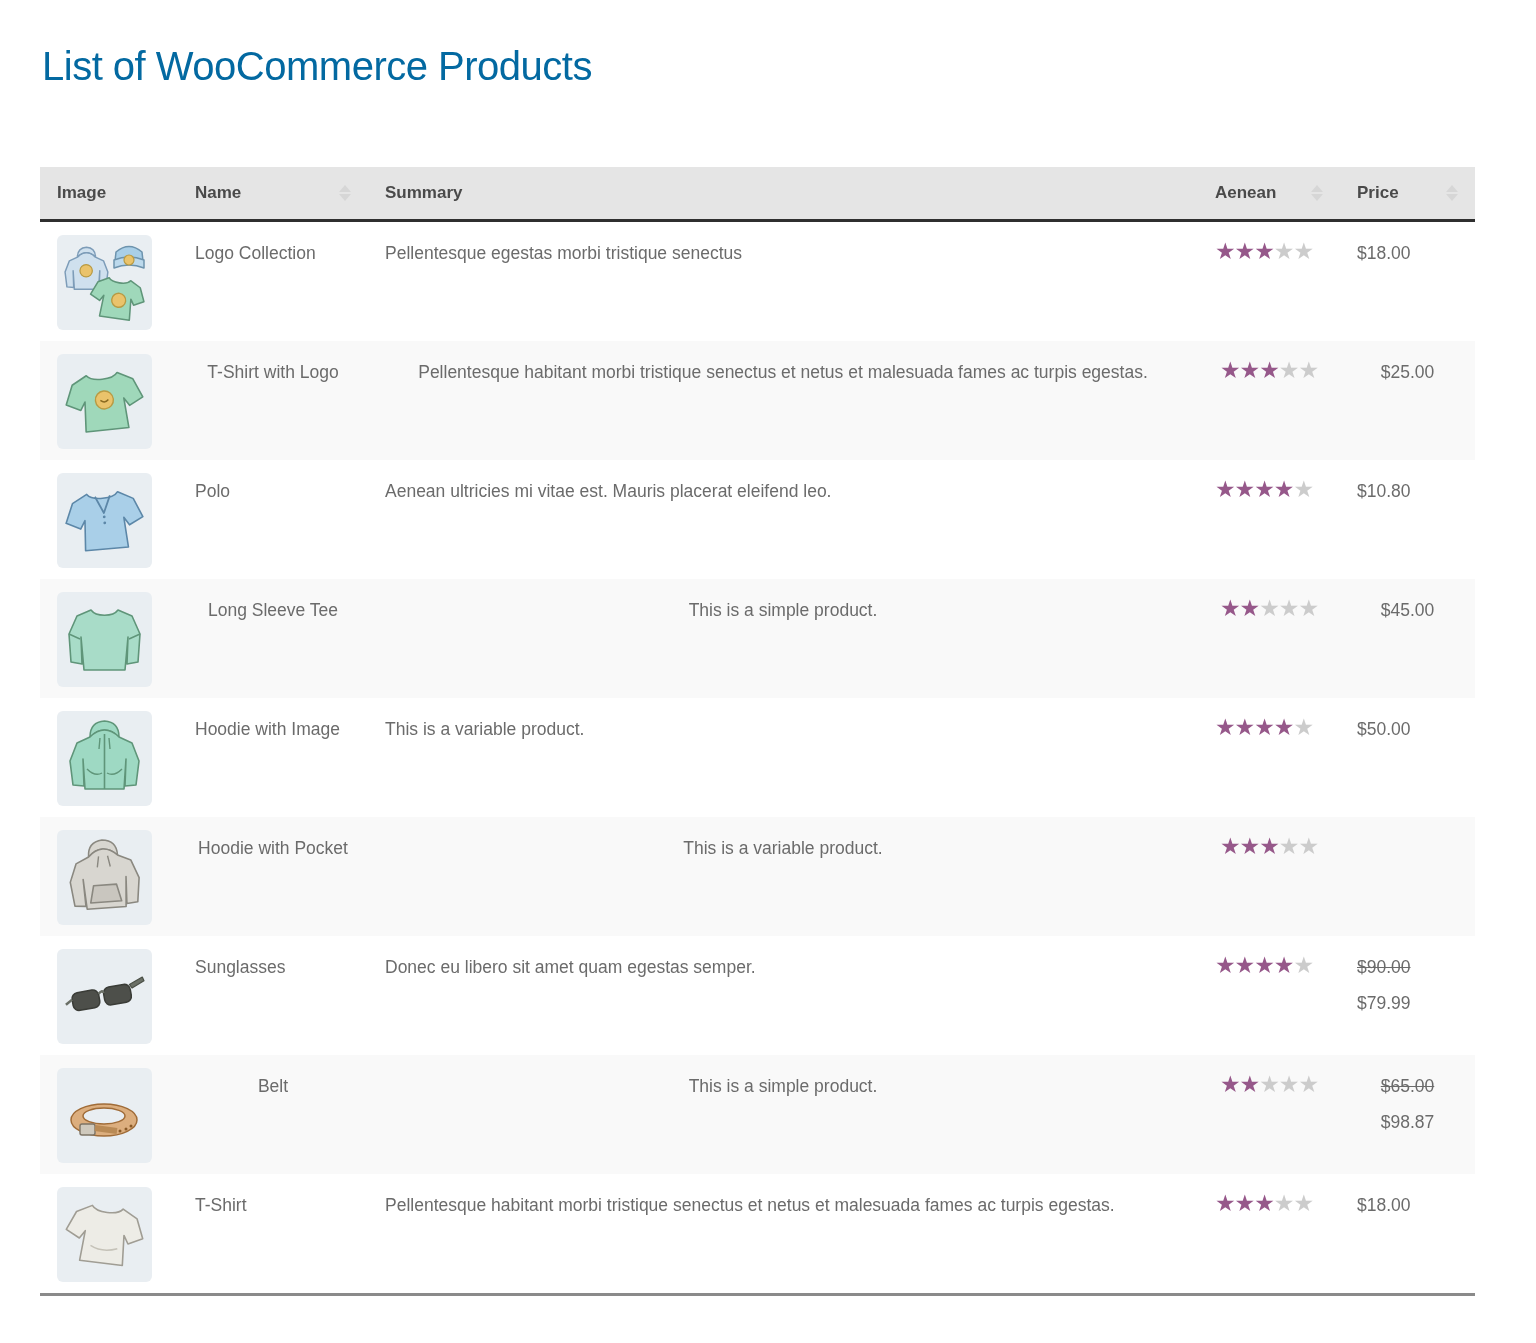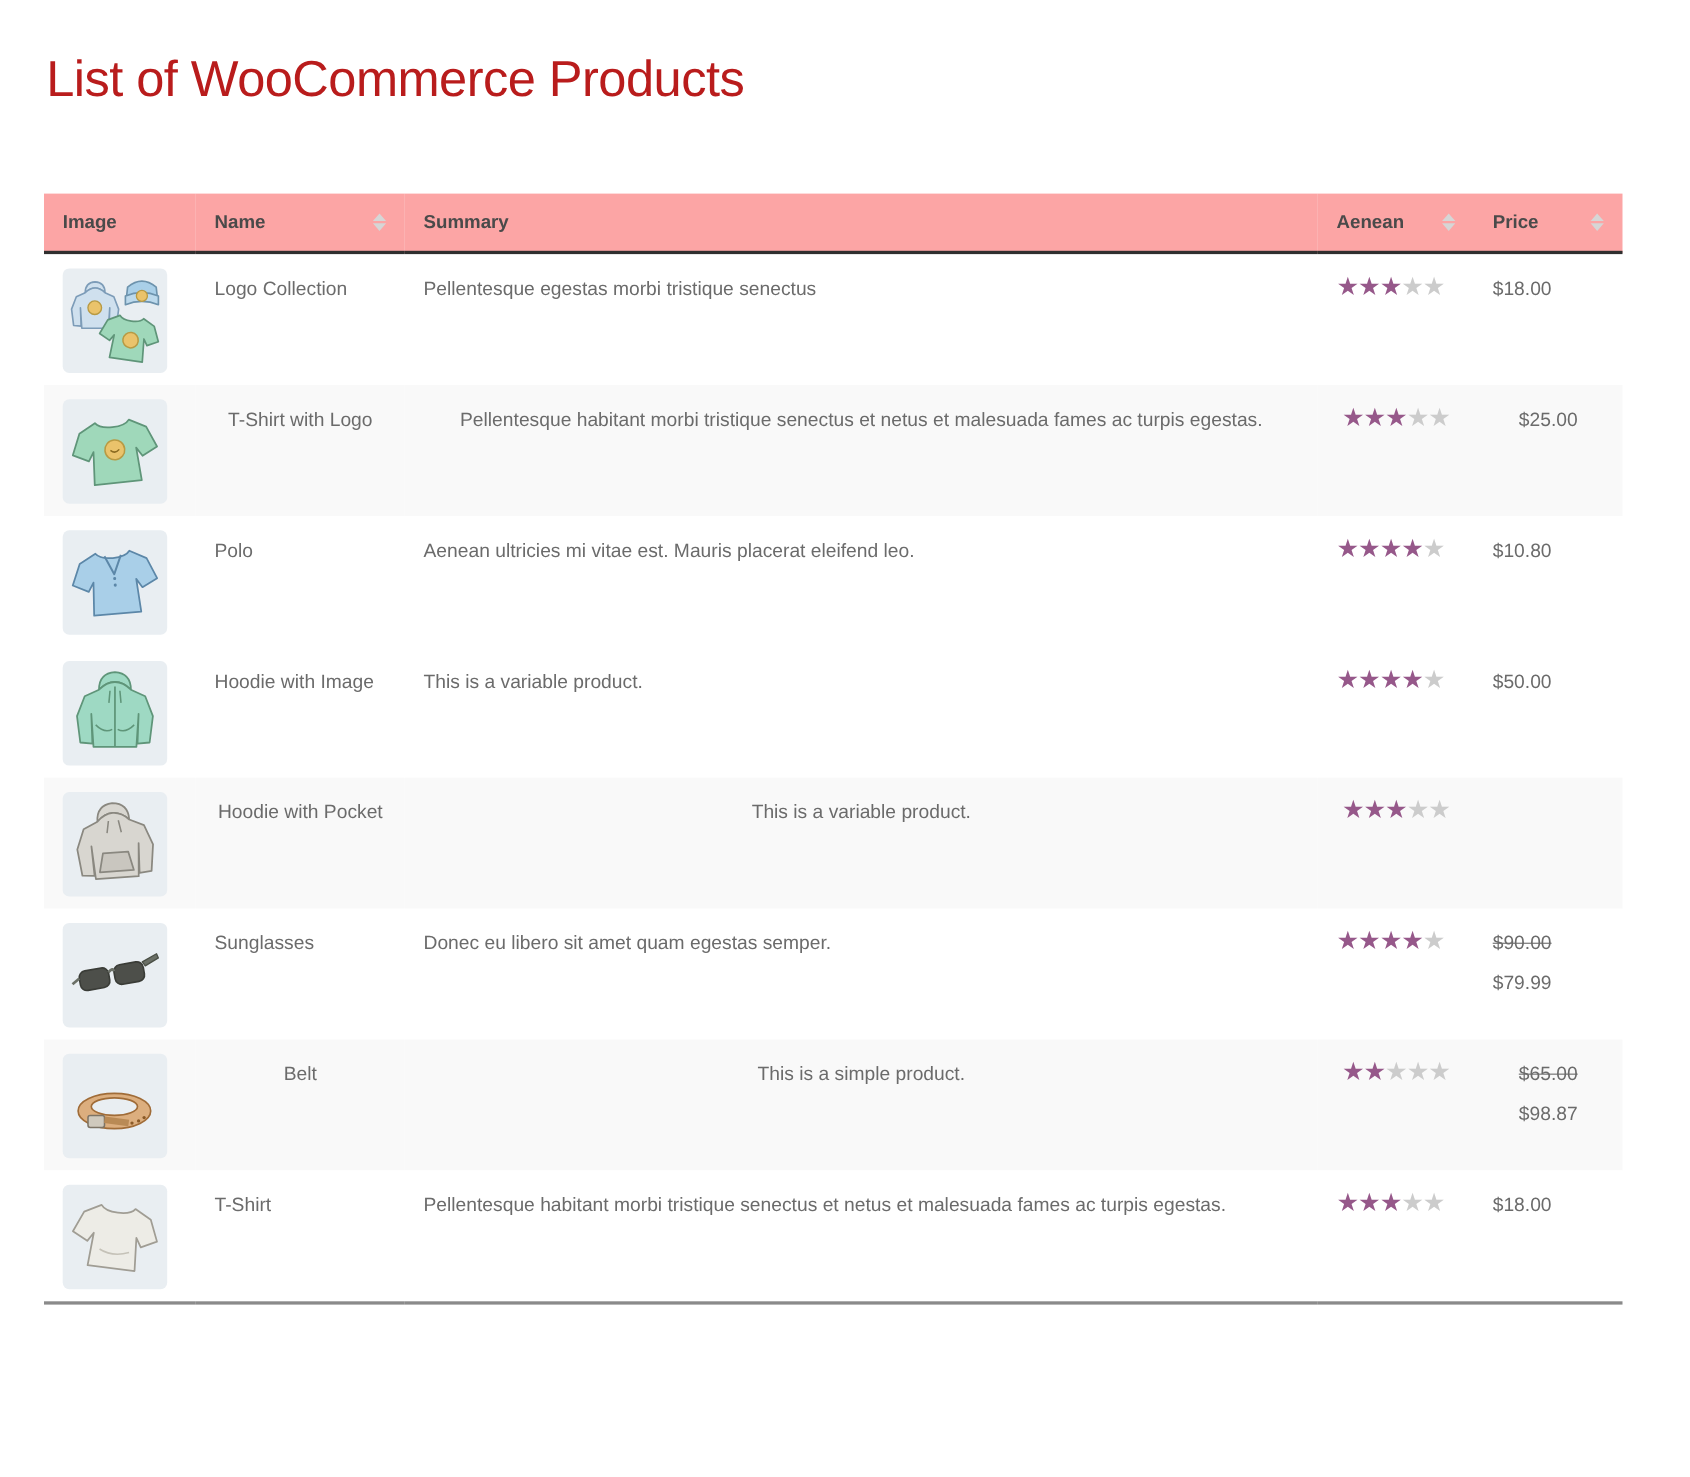--- a/index.html
+++ b/index.html
@@ -3,33 +3,33 @@
 <meta charset="utf-8">
 <style>
   html,body{margin:0;padding:0;background:#ffffff;}
   body{
     width:1536px;height:1343px;overflow:hidden;
     font-family:"Liberation Sans","DejaVu Sans",sans-serif;
     -webkit-font-smoothing:antialiased;
   }
   .page-title{
     margin:44px 0 0 42px;
-    font-size:46px;
+    font-size:40px;
     font-weight:300;
     letter-spacing:-0.5px;
-    color:#b91c1c;
+    color:#0369a1;
   }
   table.products{
     border-collapse:collapse;
     table-layout:fixed;
     width:1435px;
     margin:78px 0 0 40px;
   }
   thead th{
-    background:#fca5a5;
+    background:#e5e5e5;
     text-align:right;
     font-size:17px;
     font-weight:bold;
     color:#4a4a4a;
     padding:16px 17px;
     border-bottom:3px solid #2f2f2f;
     cursor:pointer;
   }
   thead th.no-sort{cursor:default;}
   .th-inner{display:flex;align-items:center;justify-content:space-between;}
@@ -200,20 +200,45 @@
       <span>Aenean ultricies mi vitae est. Mauris placerat eleifend leo.</span>
     </td>
     <td class="col-reviews">
       <span class="stars"><span class="filled">★★★★</span><span class="empty">★</span></span>
     </td>
     <td class="col-price">
 
       <div class="price-current">$10.80</div>
     </td>
   </tr>
+      <tr class="stripe">
+    <td class="col-image">
+      <div class="thumb">
+            <svg viewBox="0 0 95 95">
+              <g stroke-linejoin="round">
+                <path d="M34 18 L20 24 L12 42 L14 70 L25 72 L24 45 L27 78 L68 78 L71 45 L70 72 L81 70 L83 42 L75 24 L61 18 C56 25 39 25 34 18 Z" fill="#a8dcc8" stroke="#5f9579" stroke-width="1.6"></path>
+                <path d="M12 42 L23 47 M83 42 L72 47" stroke="#5f9579" stroke-width="1.4" fill="none"></path>
+              </g>
+            </svg>
+          </div>
+    </td>
+    <td class="col-name">
+      <span>Long Sleeve Tee</span>
+    </td>
+    <td class="col-summary">
+      <span>This is a simple product.</span>
+    </td>
+    <td class="col-reviews">
+      <span class="stars"><span class="filled">★★</span><span class="empty">★★★</span></span>
+    </td>
+    <td class="col-price">
+
+      <div class="price-current">$45.00</div>
+    </td>
+  </tr>
       <tr>
     <td class="col-image">
       <div class="thumb">
             <svg viewBox="0 0 95 95">
               <g stroke-linejoin="round">
                 <path d="M33 26 Q33 11 47.5 10 Q62 11 62 26 Q55 19 47.5 19 Q40 19 33 26 Z" fill="#9ed9c3" stroke="#5f9579" stroke-width="1.6"></path>
                 <path d="M33 26 L20 32 L13 50 L16 74 L27 75 L26 48 L28 78 L67 78 L69 48 L68 75 L79 74 L82 50 L75 32 L62 26 Q55 19 47.5 19 Q40 19 33 26 Z" fill="#9ed9c3" stroke="#5f9579" stroke-width="1.6"></path>
                 <path d="M47.5 23 L47.5 78" stroke="#5f9579" stroke-width="1.6"></path>
                 <path d="M43 27 L42 38 M52 27 L53 38" stroke="#5f9579" stroke-width="1.4"></path>
                 <path d="M30 58 Q38 66 45 62 M65 58 Q57 66 50 62" fill="none" stroke="#5f9579" stroke-width="1.4"></path>

